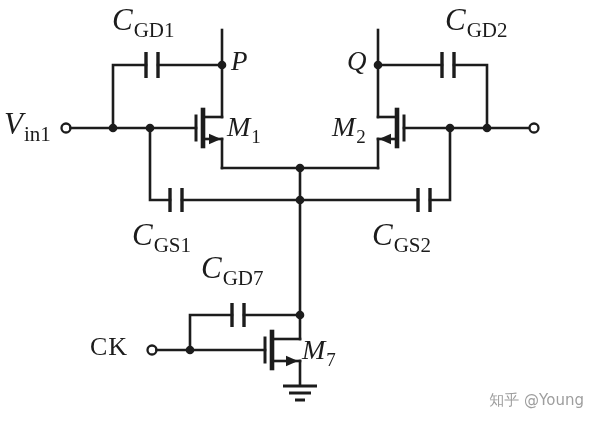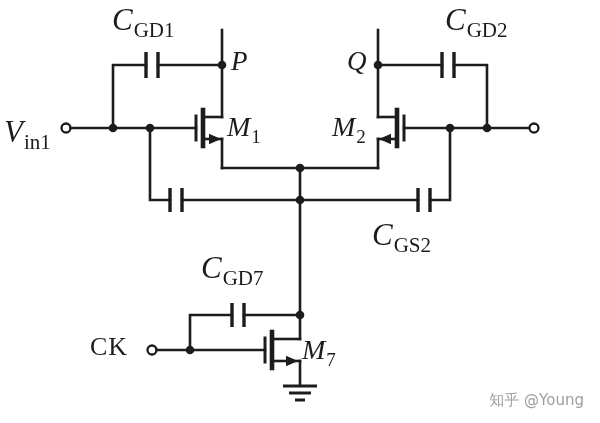--- a/index.html
+++ b/index.html
@@ -160,33 +160,36 @@
   </div>
 
   <div class="lbl lbl-node" style="left:231px;top:48px;">
     <span class="main">P</span><sub></sub>
   </div>
 
   <div class="lbl lbl-node" style="left:347px;top:48px;">
     <span class="main">Q</span><sub></sub>
   </div>
 
-  <div class="lbl lbl-lg" style="left:4px;top:108px;margin-top:8px;">
+  <div class="lbl lbl-lg" style="left:4px;top:108px;">
     <span class="main">V</span><sub>in1</sub>
   </div>
 
 
   <div class="lbl lbl-md" style="left:227px;top:113px;">
     <span class="main">M</span><sub>1</sub>
   </div>
 
   <div class="lbl lbl-md" style="left:332px;top:113px;">
     <span class="main">M</span><sub>2</sub>
   </div>
 
+  <div class="lbl lbl-lg" style="left:132px;top:219px;">
+    <span class="main">C</span><sub>GS1</sub>
+  </div>
 
   <div class="lbl lbl-lg" style="left:372px;top:219px;">
     <span class="main">C</span><sub>GS2</sub>
   </div>
 
   <div class="lbl lbl-lg" style="left:201px;top:252px;">
     <span class="main">C</span><sub>GD7</sub>
   </div>
 
   <div class="lbl lbl-ck upright" style="left:90px;top:334px;">

